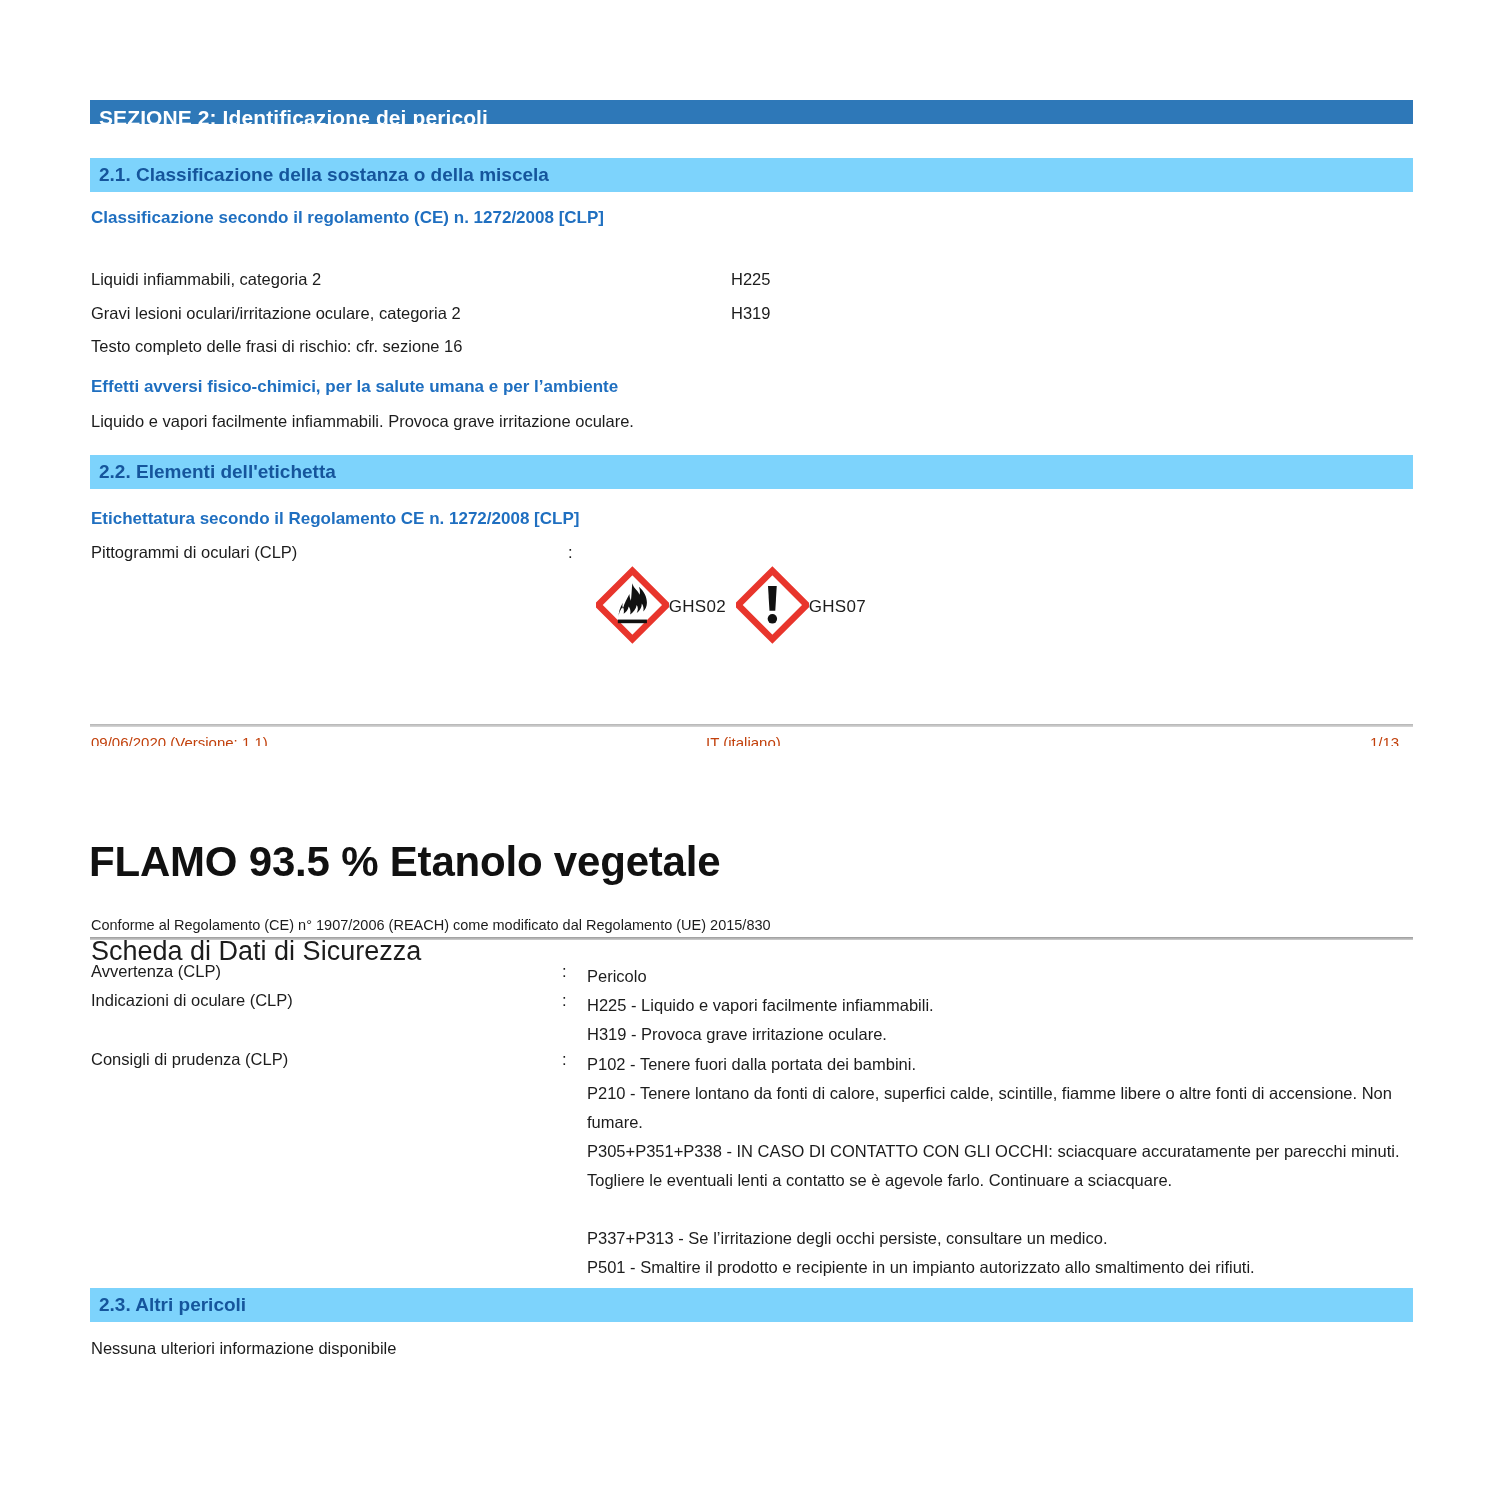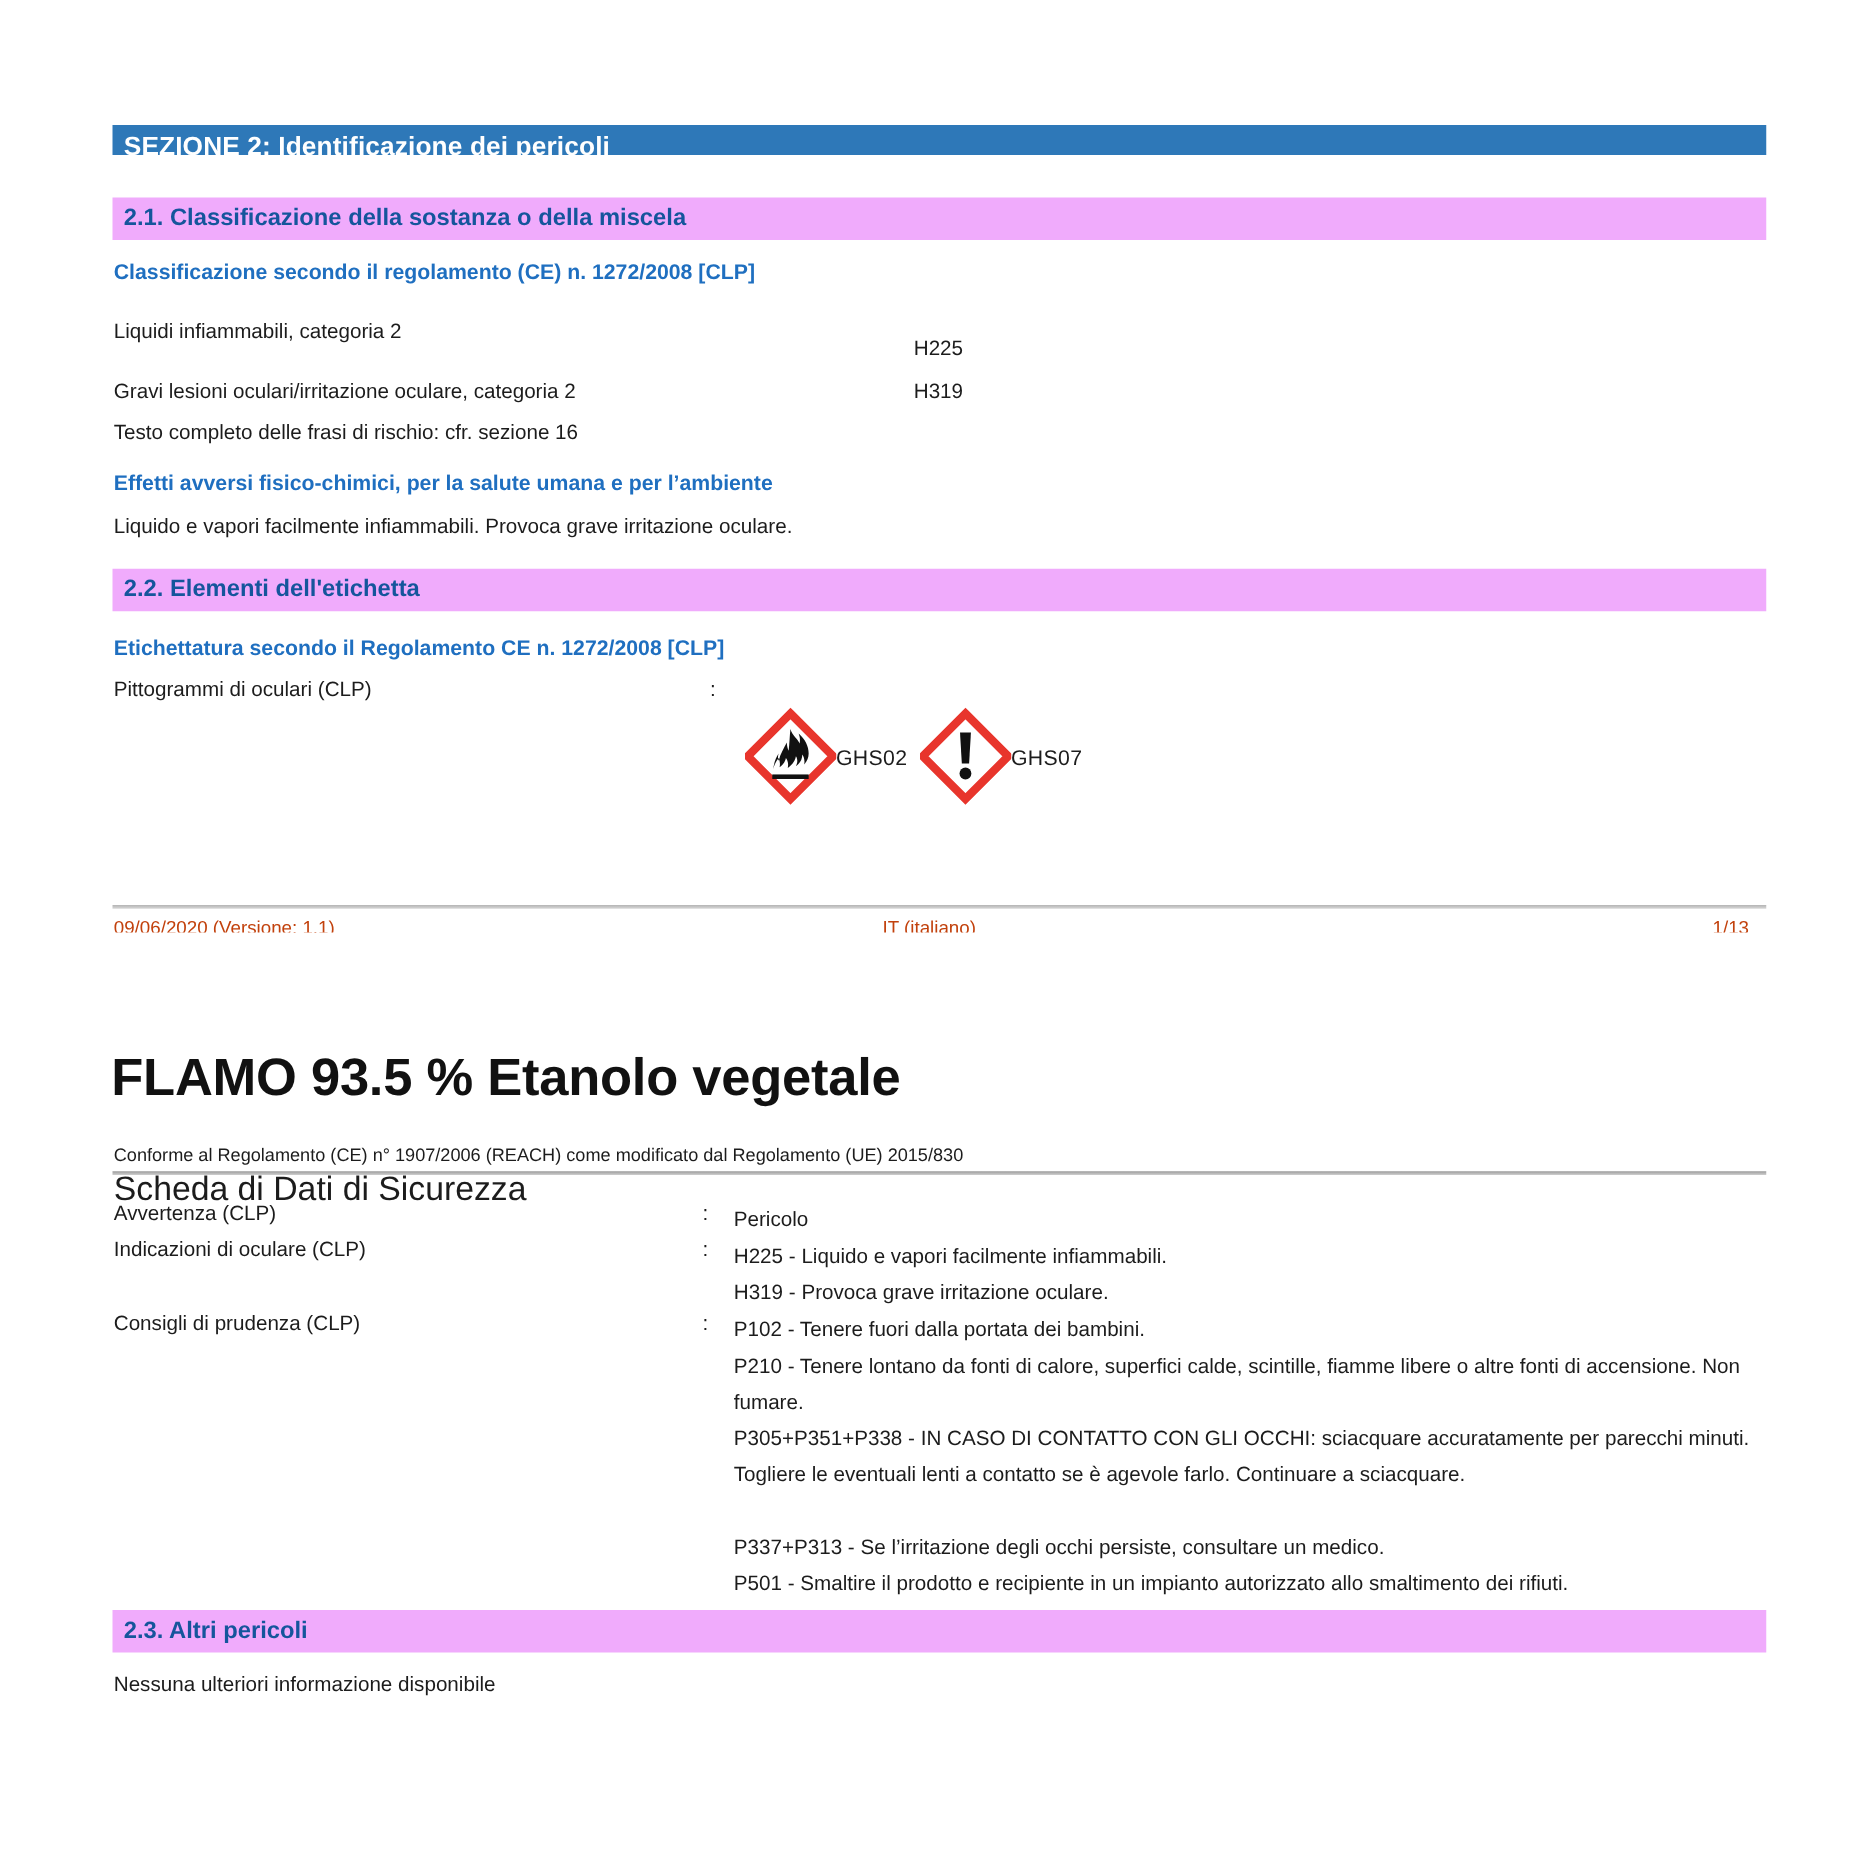--- a/index.html
+++ b/index.html
@@ -34,21 +34,21 @@
     line-height: 36px;
     height: 24px;
     padding-left: 9px;
     box-sizing: border-box;
     letter-spacing: .1px;
   }
   .subsection-band {
     position: absolute;
     left: 90px;
     width: 1323px;
-    background: #f0abfc;
+    background: #7dd3fc;
     color: #15559c;
     font-size: 19px;
     font-weight: bold;
     line-height: 34px;
     height: 34px;
     padding-left: 9px;
     box-sizing: border-box;
   }
   .blue-head {
     position: absolute;
@@ -179,21 +179,21 @@
 <body>
 
 <div class="page">
 
   <div class="section-band" style="top:100px">SEZIONE 2: Identificazione dei pericoli</div>
 
   <div class="subsection-band" style="top:158px">2.1. Classificazione della sostanza o della miscela</div>
 
   <div class="blue-head" style="top:208px">Classificazione secondo il regolamento (CE) n. 1272/2008 [CLP]</div>
 
-  <div class="label-col" style="top:256px">Liquidi infiammabili, categoria 2</div>
+  <div class="label-col" style="top:270px">Liquidi infiammabili, categoria 2</div>
   <div class="code-col" style="top:270px">H225</div>
 
   <div class="label-col" style="top:304px">Gravi lesioni oculari/irritazione oculare, categoria 2</div>
   <div class="code-col" style="top:304px">H319</div>
 
   <div class="label-col" style="top:337px">Testo completo delle frasi di rischio: cfr. sezione 16</div>
 
   <div class="blue-head" style="top:377px">Effetti avversi fisico-chimici, per la salute umana e per l’ambiente</div>
 
   <div class="label-col" style="top:412px">Liquido e vapori facilmente infiammabili. Provoca grave irritazione oculare.</div>

